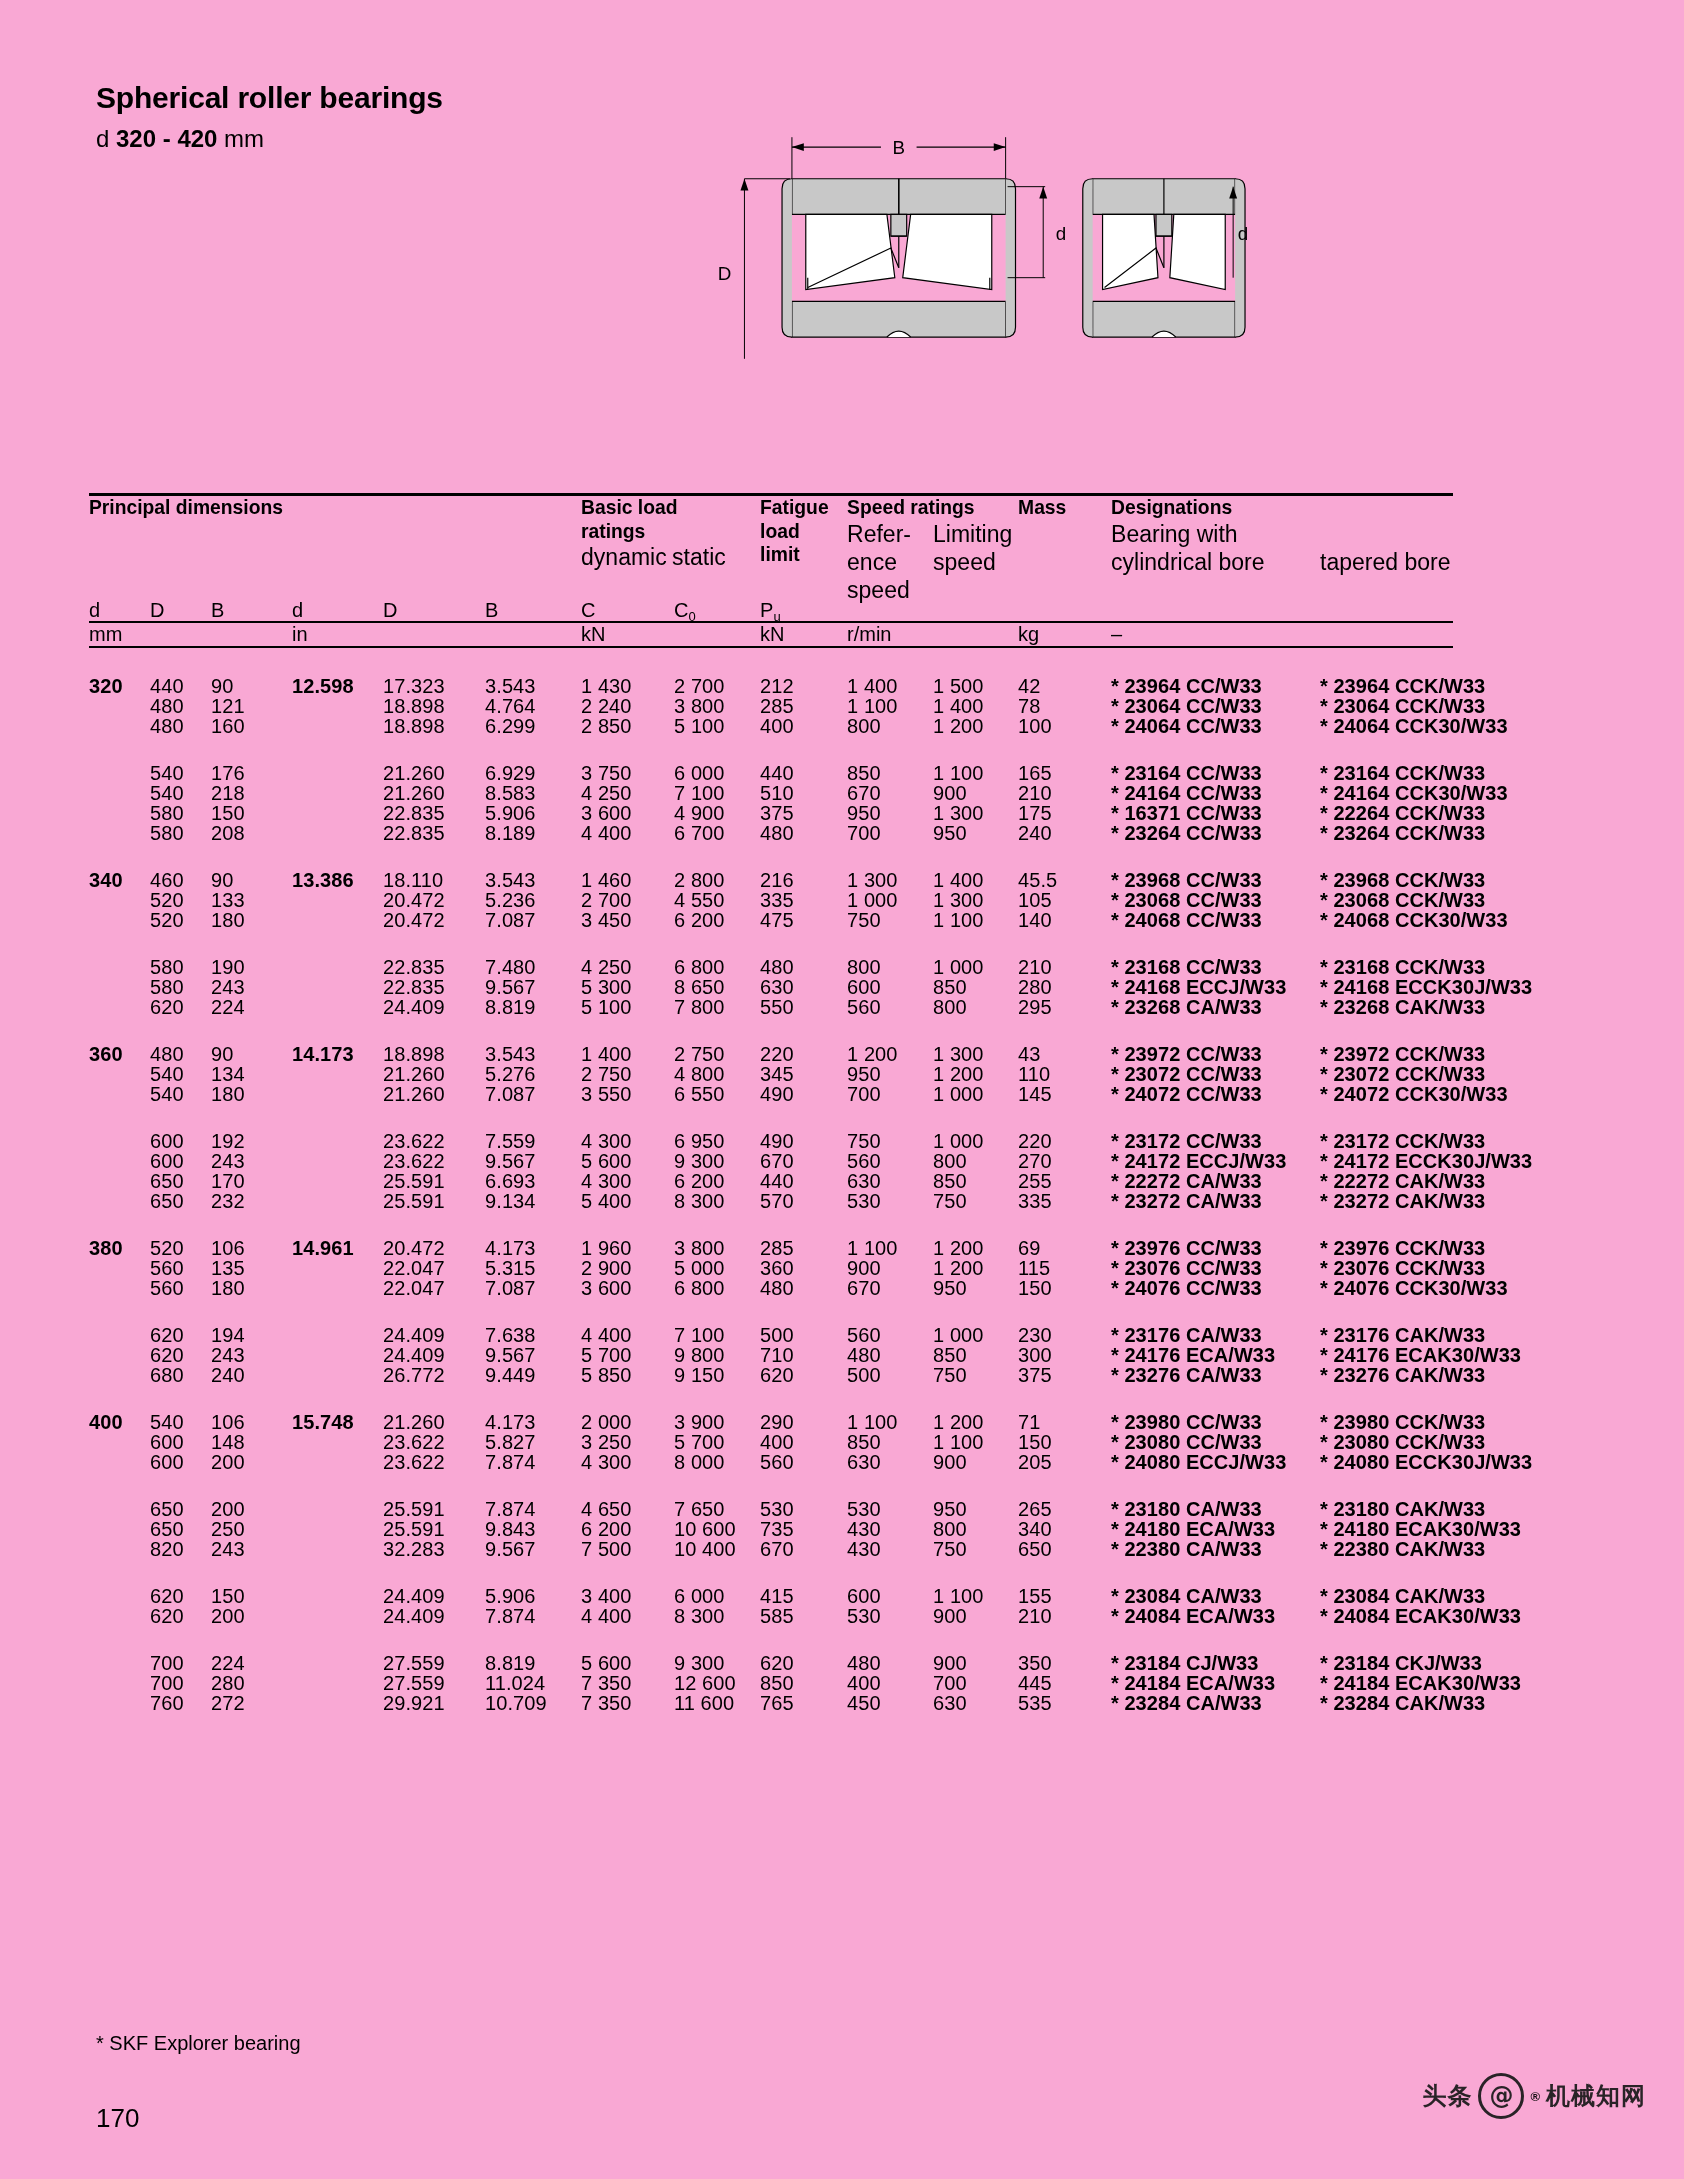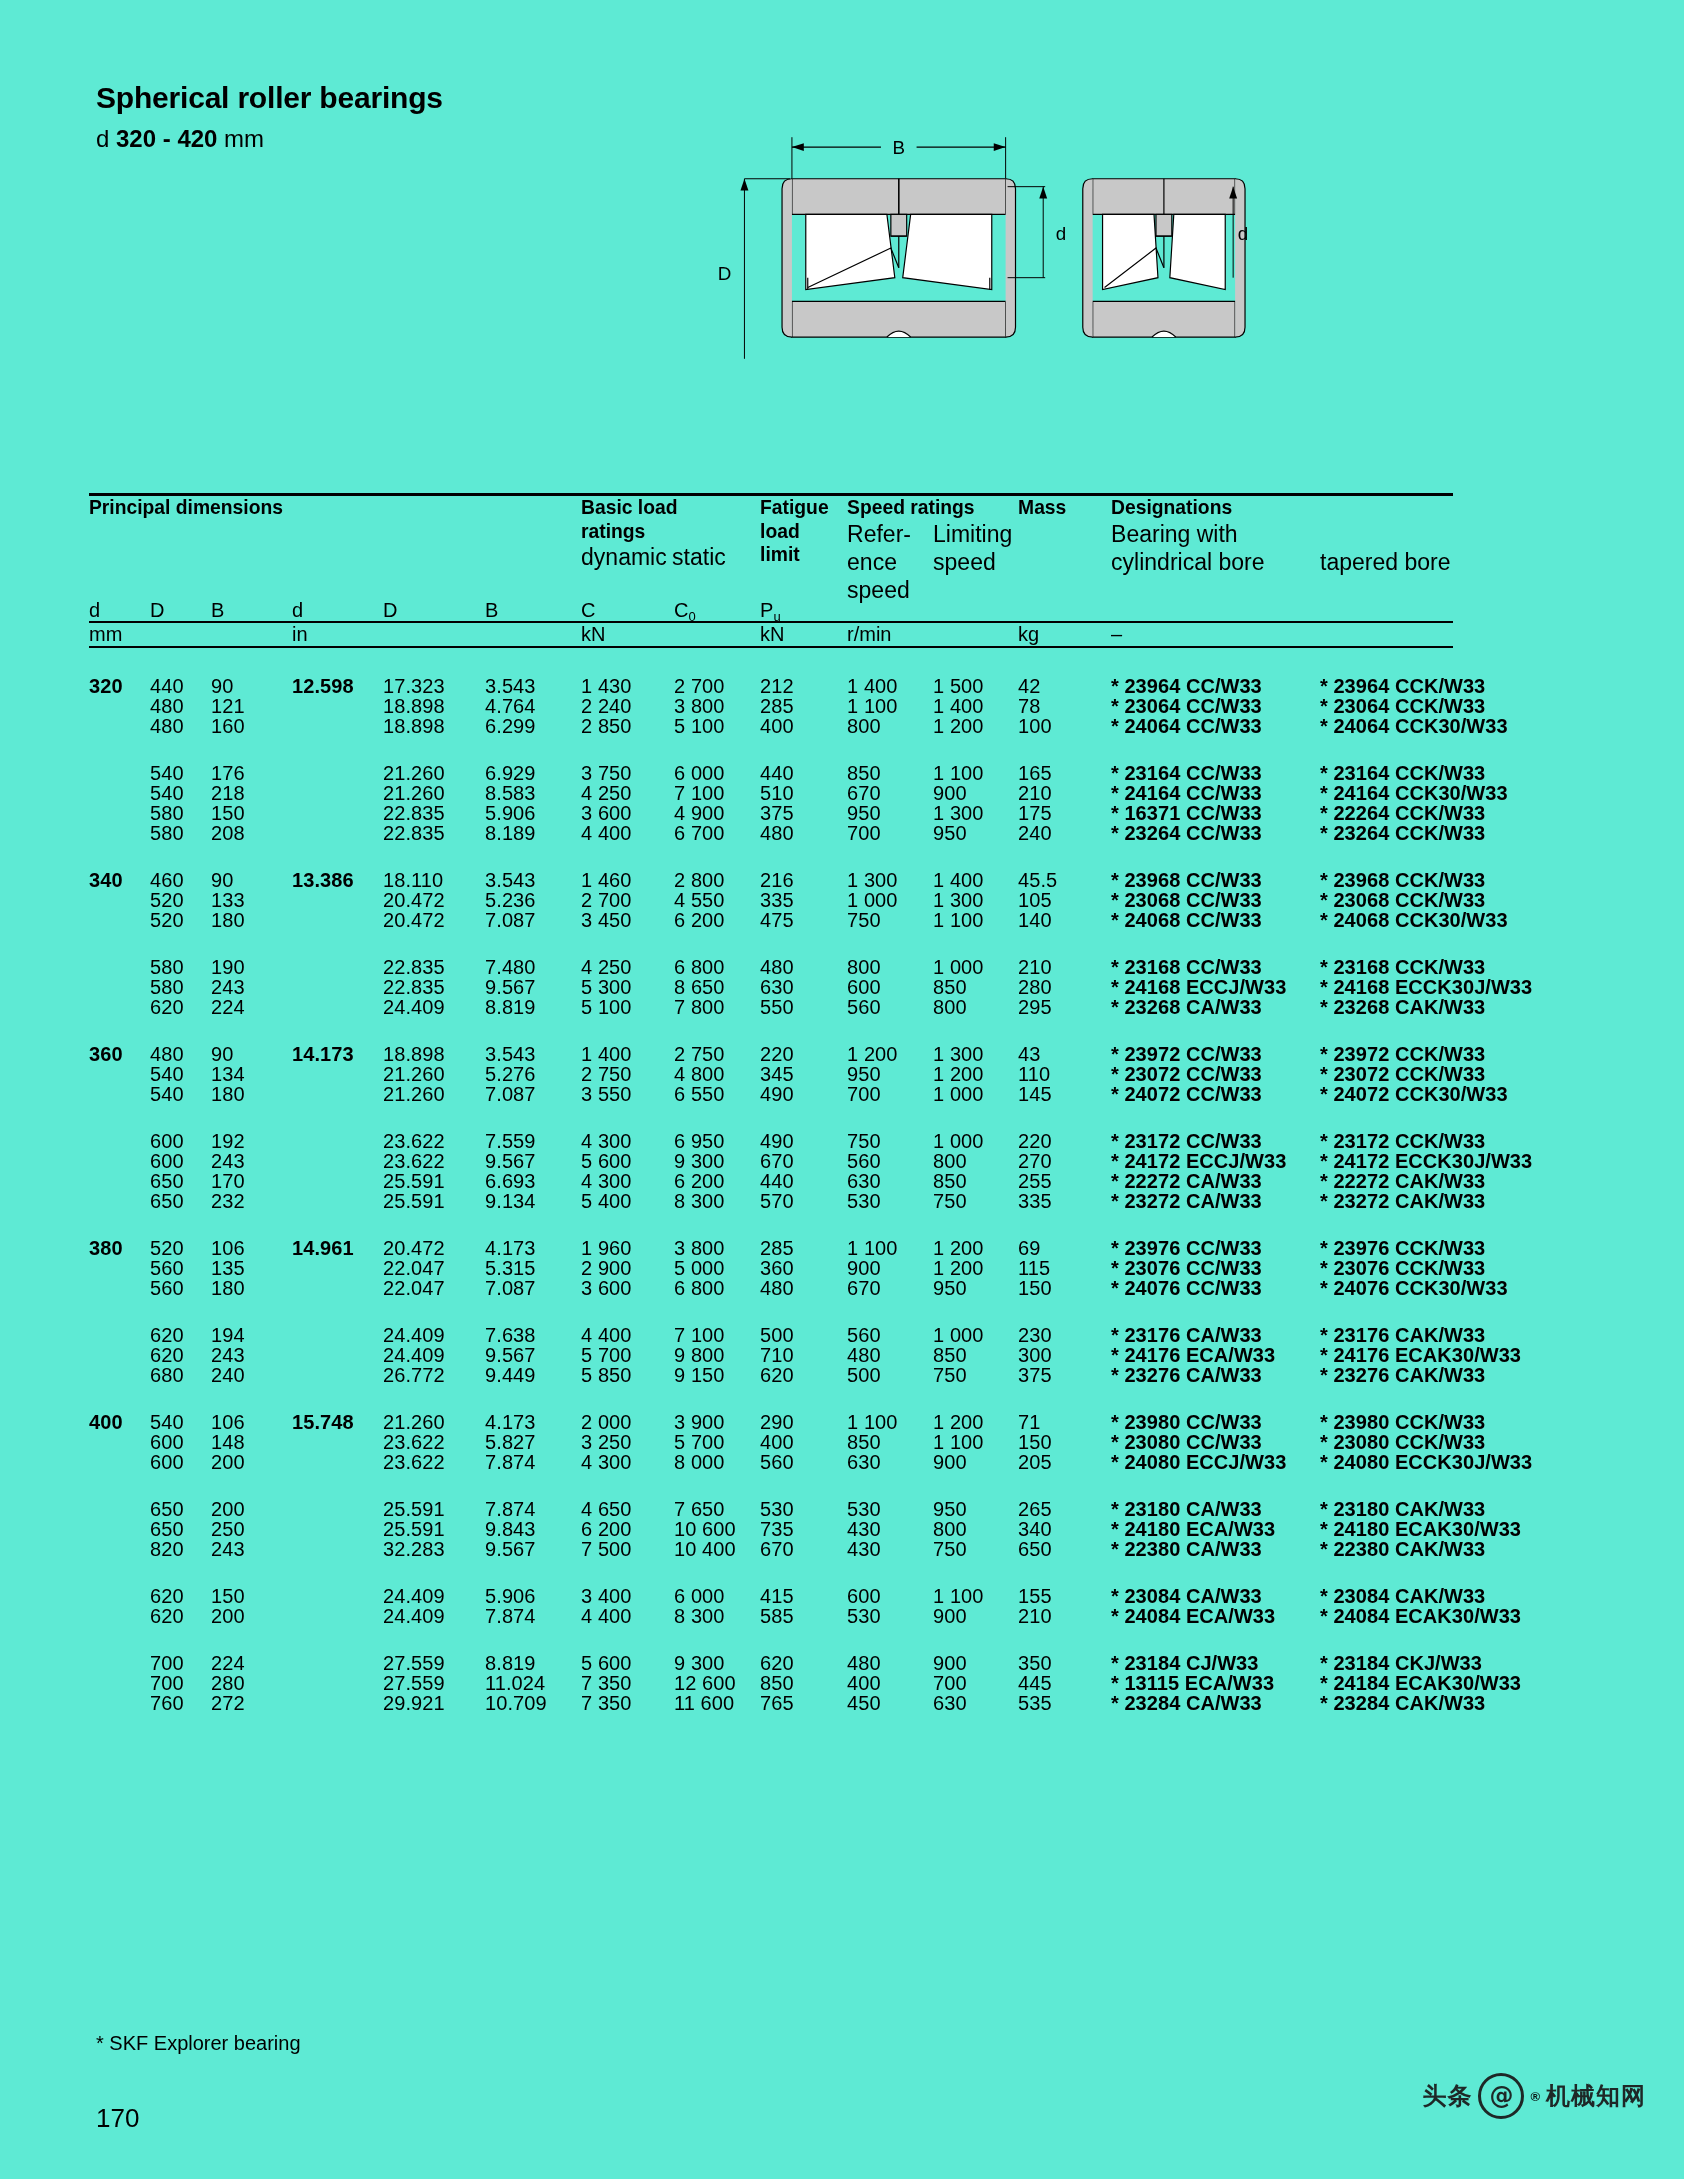--- a/index.html
+++ b/index.html
@@ -9,21 +9,21 @@
     background: #ffffff;
   }
   body {
     font-family: "Liberation Sans", sans-serif;
     color: #000000;
   }
   .page {
     position: relative;
     width: 1684px;
     height: 2179px;
-    background: #5eead4;
+    background: #f9a8d4;
     overflow: hidden;
   }
 
   
   .title-block {
     position: absolute;
     left: 96px;
     top: 82px;
     width: 594px;
   }
@@ -1011,21 +1011,21 @@
             <td>280</td>
             <td class="bore-in"></td>
             <td>27.559</td>
             <td>11.024</td>
             <td>7 350</td>
             <td>12 600</td>
             <td>850</td>
             <td>400</td>
             <td>700</td>
             <td>445</td>
-            <td class="des">* 13115 ECA/W33</td>
+            <td class="des">* 24184 ECA/W33</td>
             <td class="des">* 24184 ECAK30/W33</td>
           </tr>
           <tr class="data-row">
             <td class="bore"></td>
             <td>760</td>
             <td>272</td>
             <td class="bore-in"></td>
             <td>29.921</td>
             <td>10.709</td>
             <td>7 350</td>

